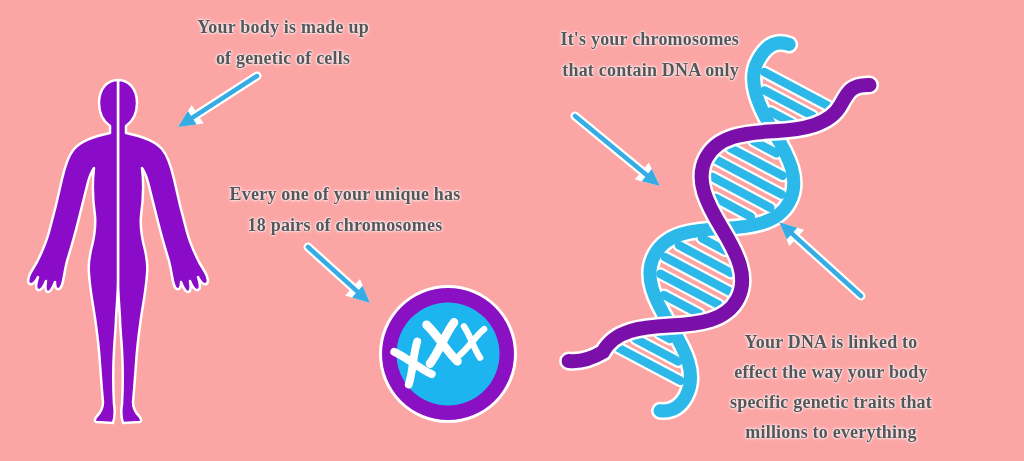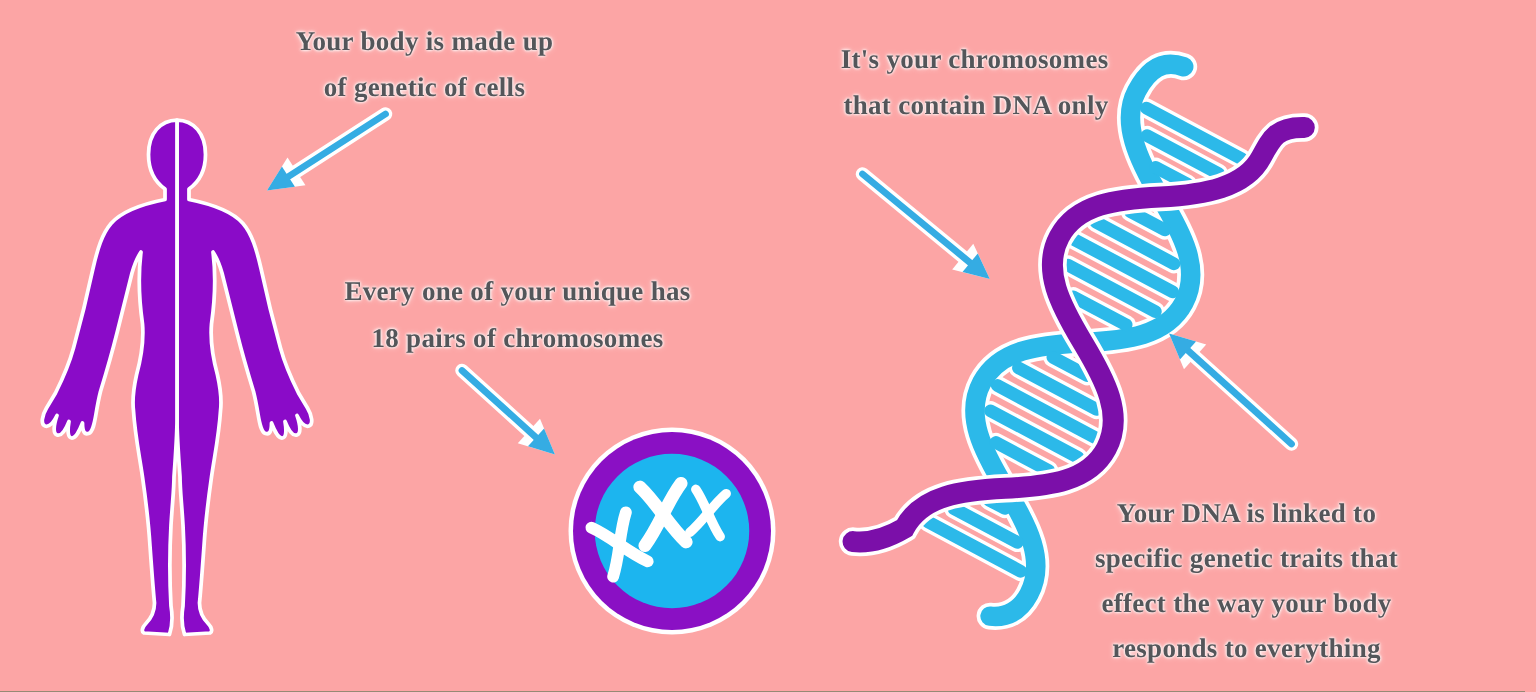--- a/index.html
+++ b/index.html
@@ -170,18 +170,18 @@
     <div>18 pairs of chromosomes</div>
   </div>
 
   <div id="note-dna" class="note">
     <div>It's your chromosomes</div>
     <div>that contain DNA only</div>
   </div>
 
   <div id="note-traits" class="note center">
     <div>Your DNA is linked to</div>
+    <div>effect the way your body</div>
     <div>specific genetic traits that</div>
-    <div>effect the way your body</div>
-    <div>responds to everything</div>
+    <div>millions to everything</div>
   </div>
 
 </div>
 
 </body></html>

